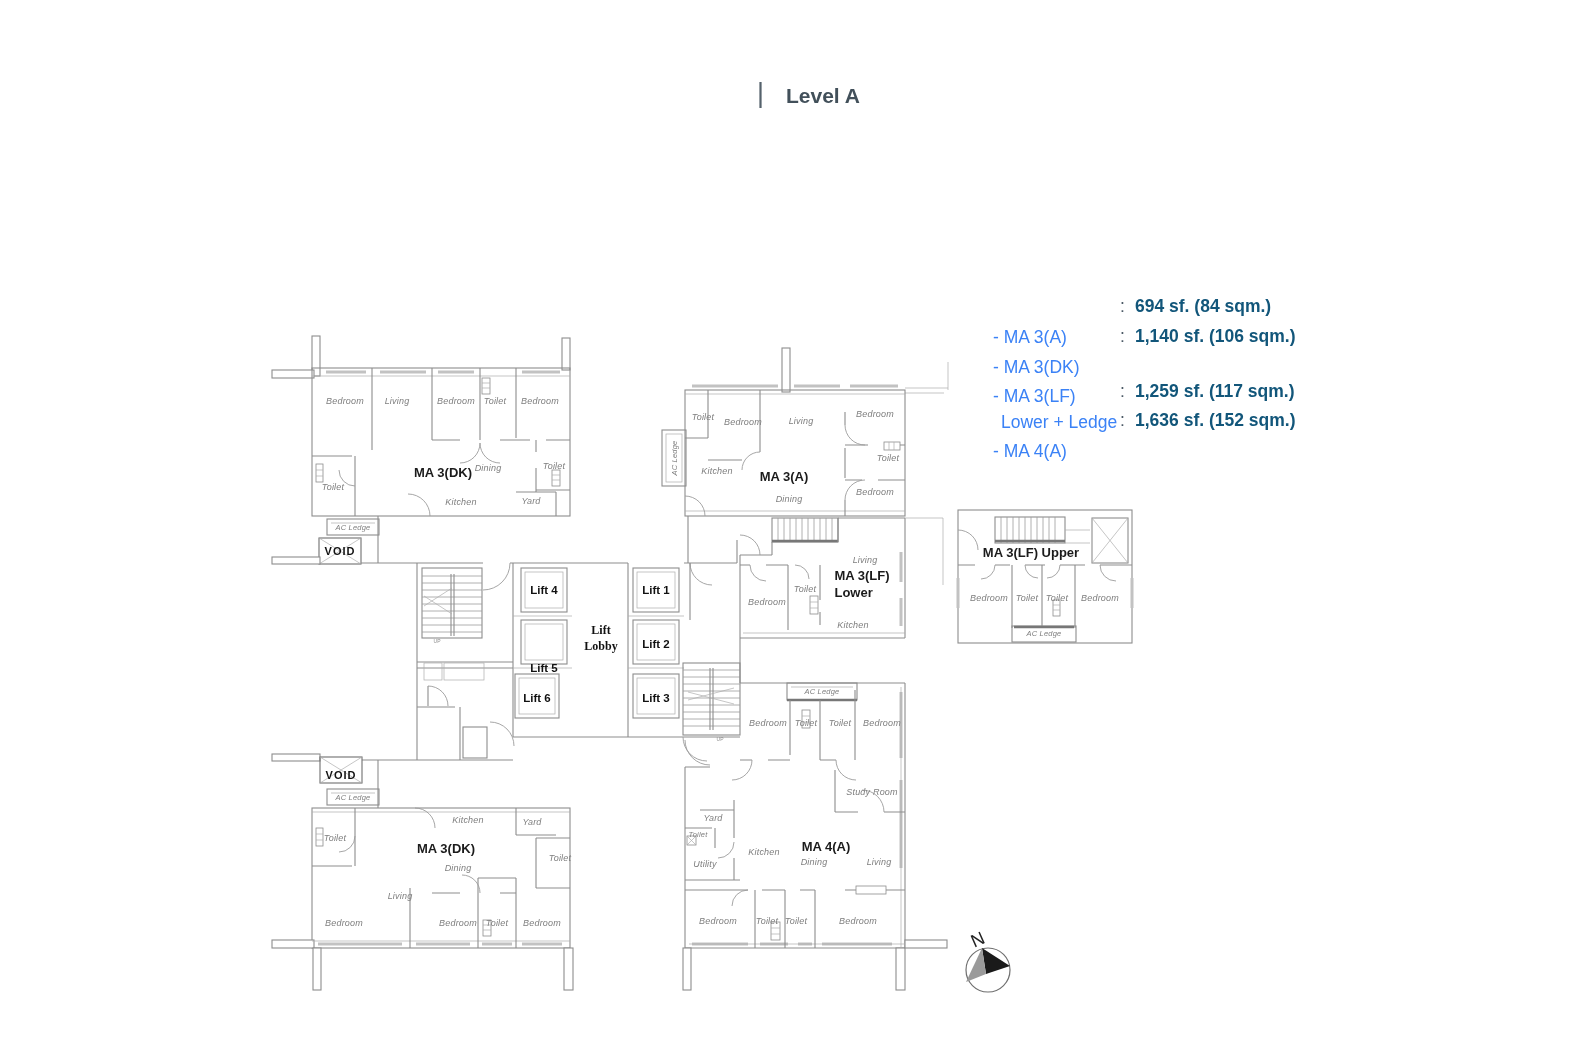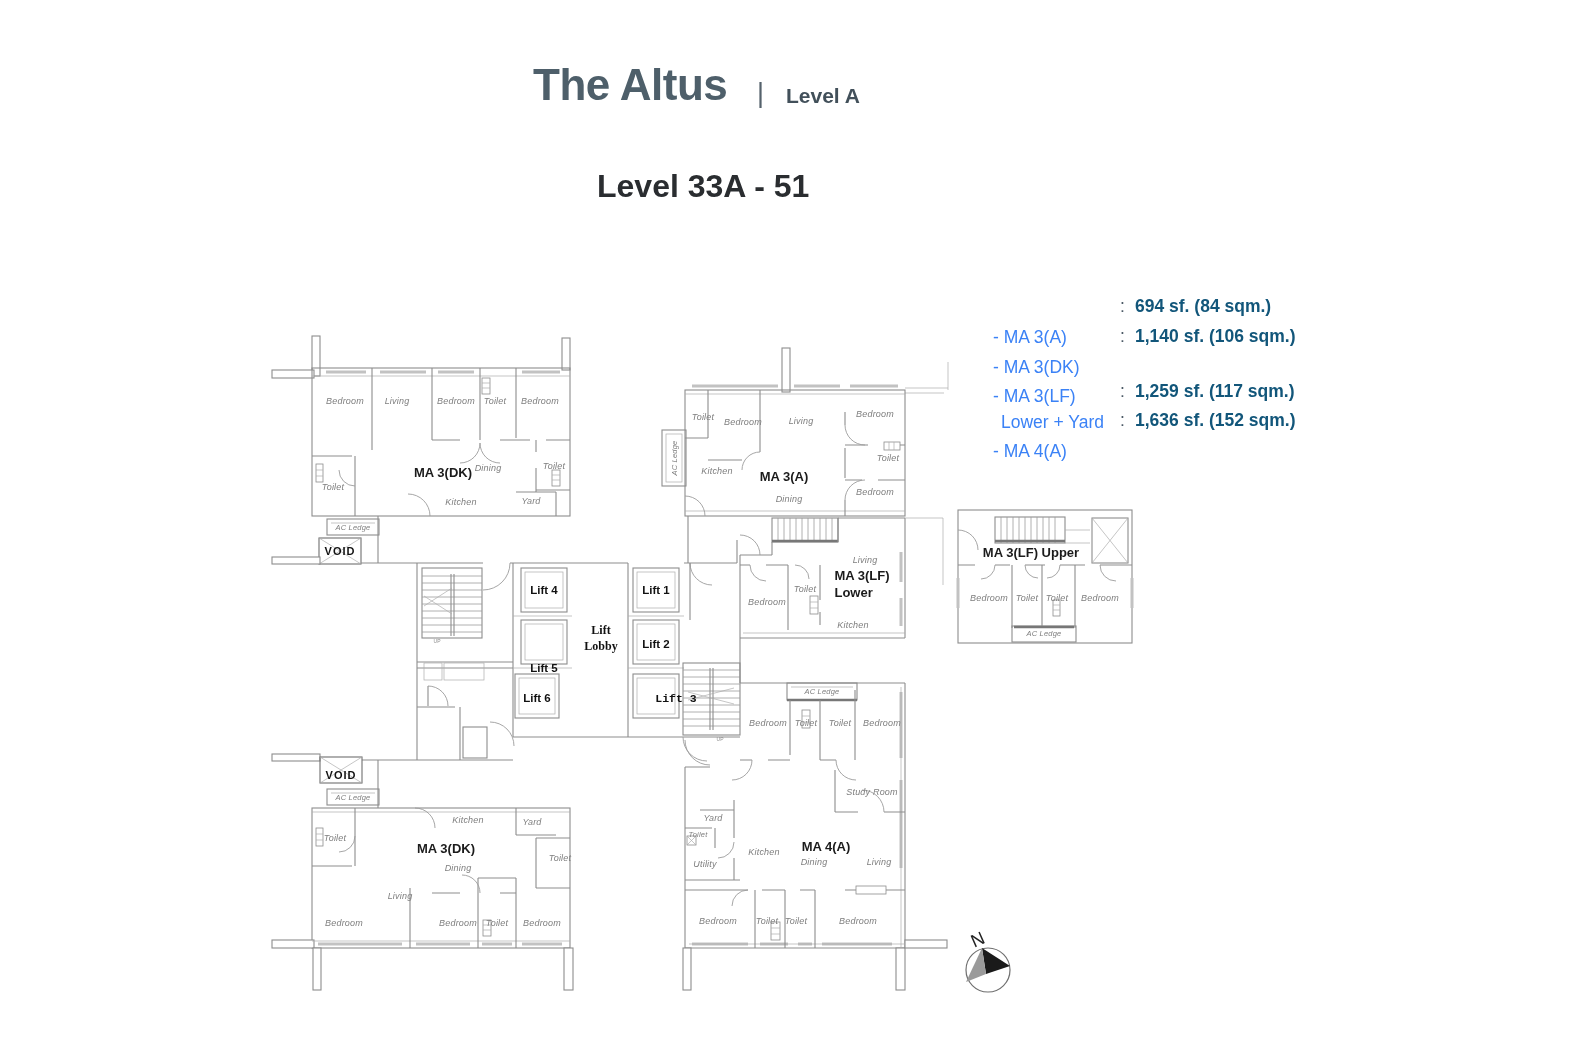--- a/index.html
+++ b/index.html
@@ -244,43 +244,41 @@
                           M1100,565 A16,16 0 0 0 1116,581"></path>
     </g>
 
     <g>
       <circle cx="988" cy="970" r="22" fill="none" stroke="#6f6f6f" stroke-width="1.2"></circle>
       <polygon points="982,948 1010,966 986,974" fill="#1a1a1a"></polygon>
       <polygon points="982,948 966,982 986,974" fill="#9a9a9a"></polygon>
     </g>
   </svg>
 
-  <div class="title">The Altus</div>
   <div class="sep">|</div>
   <div class="tower">Level A</div>
-  <div class="level">Level 33A - 51</div>
 
   <div>
     <div class="lg-row" style="left:993px;top:296px;">
       <span class="lg-label">- MA 3(A)</span>
       <span class="lg-colon">:</span>
       <span class="lg-value">694 sf. (84 sqm.)</span>
     </div>
     <div class="lg-row" style="left:993px;top:326px;">
       <span class="lg-label">- MA 3(DK)</span>
       <span class="lg-colon">:</span>
       <span class="lg-value">1,140 sf. (106 sqm.)</span>
     </div>
     <div class="lg-row" style="left:993px;top:355px;">
       <span class="lg-label">- MA 3(LF)</span>
       <span class="lg-colon"></span>
       <span class="lg-value"></span>
     </div>
     <div class="lg-row" style="left:993px;top:381px;">
-      <span class="lg-label indent">Lower + Yard</span>
+      <span class="lg-label indent">Lower + Ledge</span>
       <span class="lg-colon">:</span>
       <span class="lg-value">1,259 sf. (117 sqm.)</span>
     </div>
     <div class="lg-row" style="left:993px;top:410px;">
       <span class="lg-label">- MA 4(A)</span>
       <span class="lg-colon">:</span>
       <span class="lg-value">1,636 sf. (152 sqm.)</span>
     </div>
   </div>
 
@@ -289,21 +287,21 @@
   <div class="uname2" style="left:862px;top:585px;">
     <span>MA 3(LF)</span><br>
     <span>Lower</span>
   </div>
   <div class="uname" style="left:1031px;top:552px;">MA 3(LF) Upper</div>
   <div class="uname" style="left:446px;top:848px;">MA 3(DK)</div>
   <div class="uname" style="left:826px;top:846px;">MA 4(A)</div>
 
   <div class="liftlbl" style="left:656px;top:590px;">Lift 1</div>
   <div class="liftlbl" style="left:656px;top:644px;">Lift 2</div>
-  <div class="liftlbl" style="left:676px;top:698px;font-family:Liberation Mono, monospace;">Lift 3</div>
+  <div class="liftlbl" style="left:656px;top:698px;">Lift 3</div>
   <div class="liftlbl" style="left:544px;top:590px;">Lift 4</div>
   <div class="liftlbl" style="left:544px;top:644px;margin-top:24px;">Lift 5</div>
   <div class="liftlbl" style="left:537px;top:698px;">Lift 6</div>
   <div class="lobby" style="left:601px;top:639px;">
     <span>Lift</span><br>
     <span>Lobby</span>
   </div>
 
   <span class="rm" style="left:345px;top:401px;">Bedroom</span>
   <span class="rm" style="left:397px;top:401px;">Living</span>

